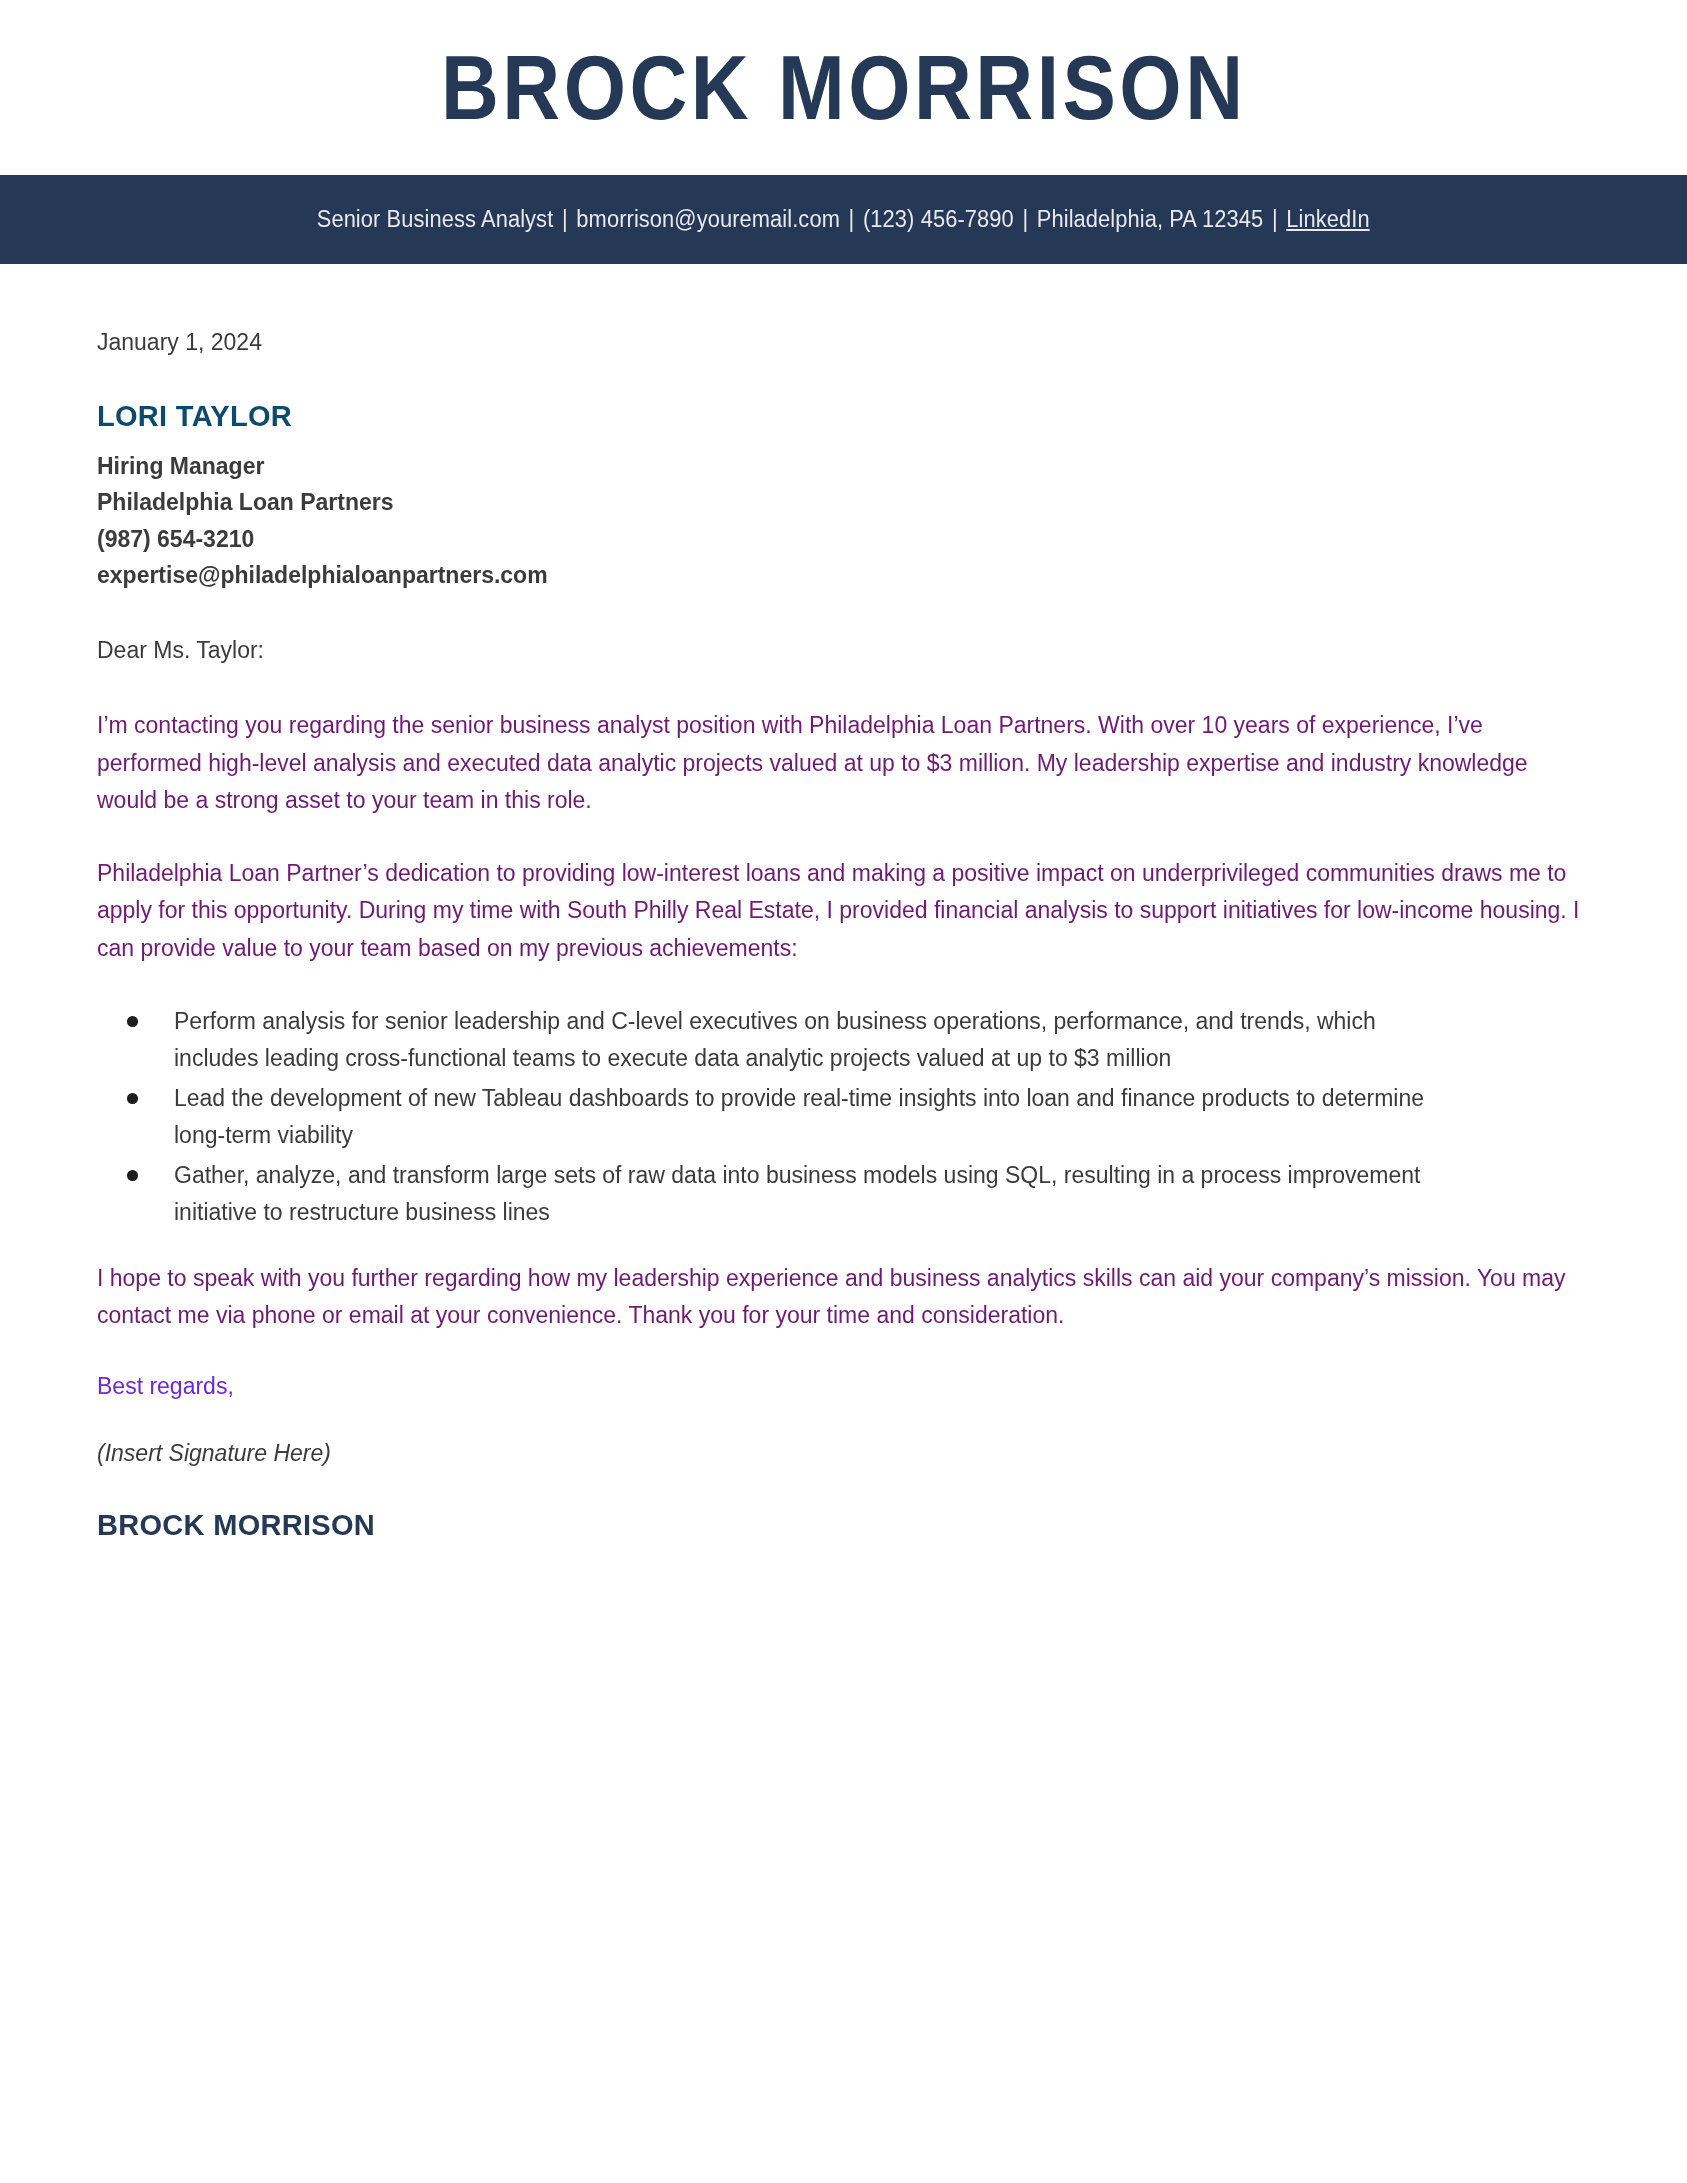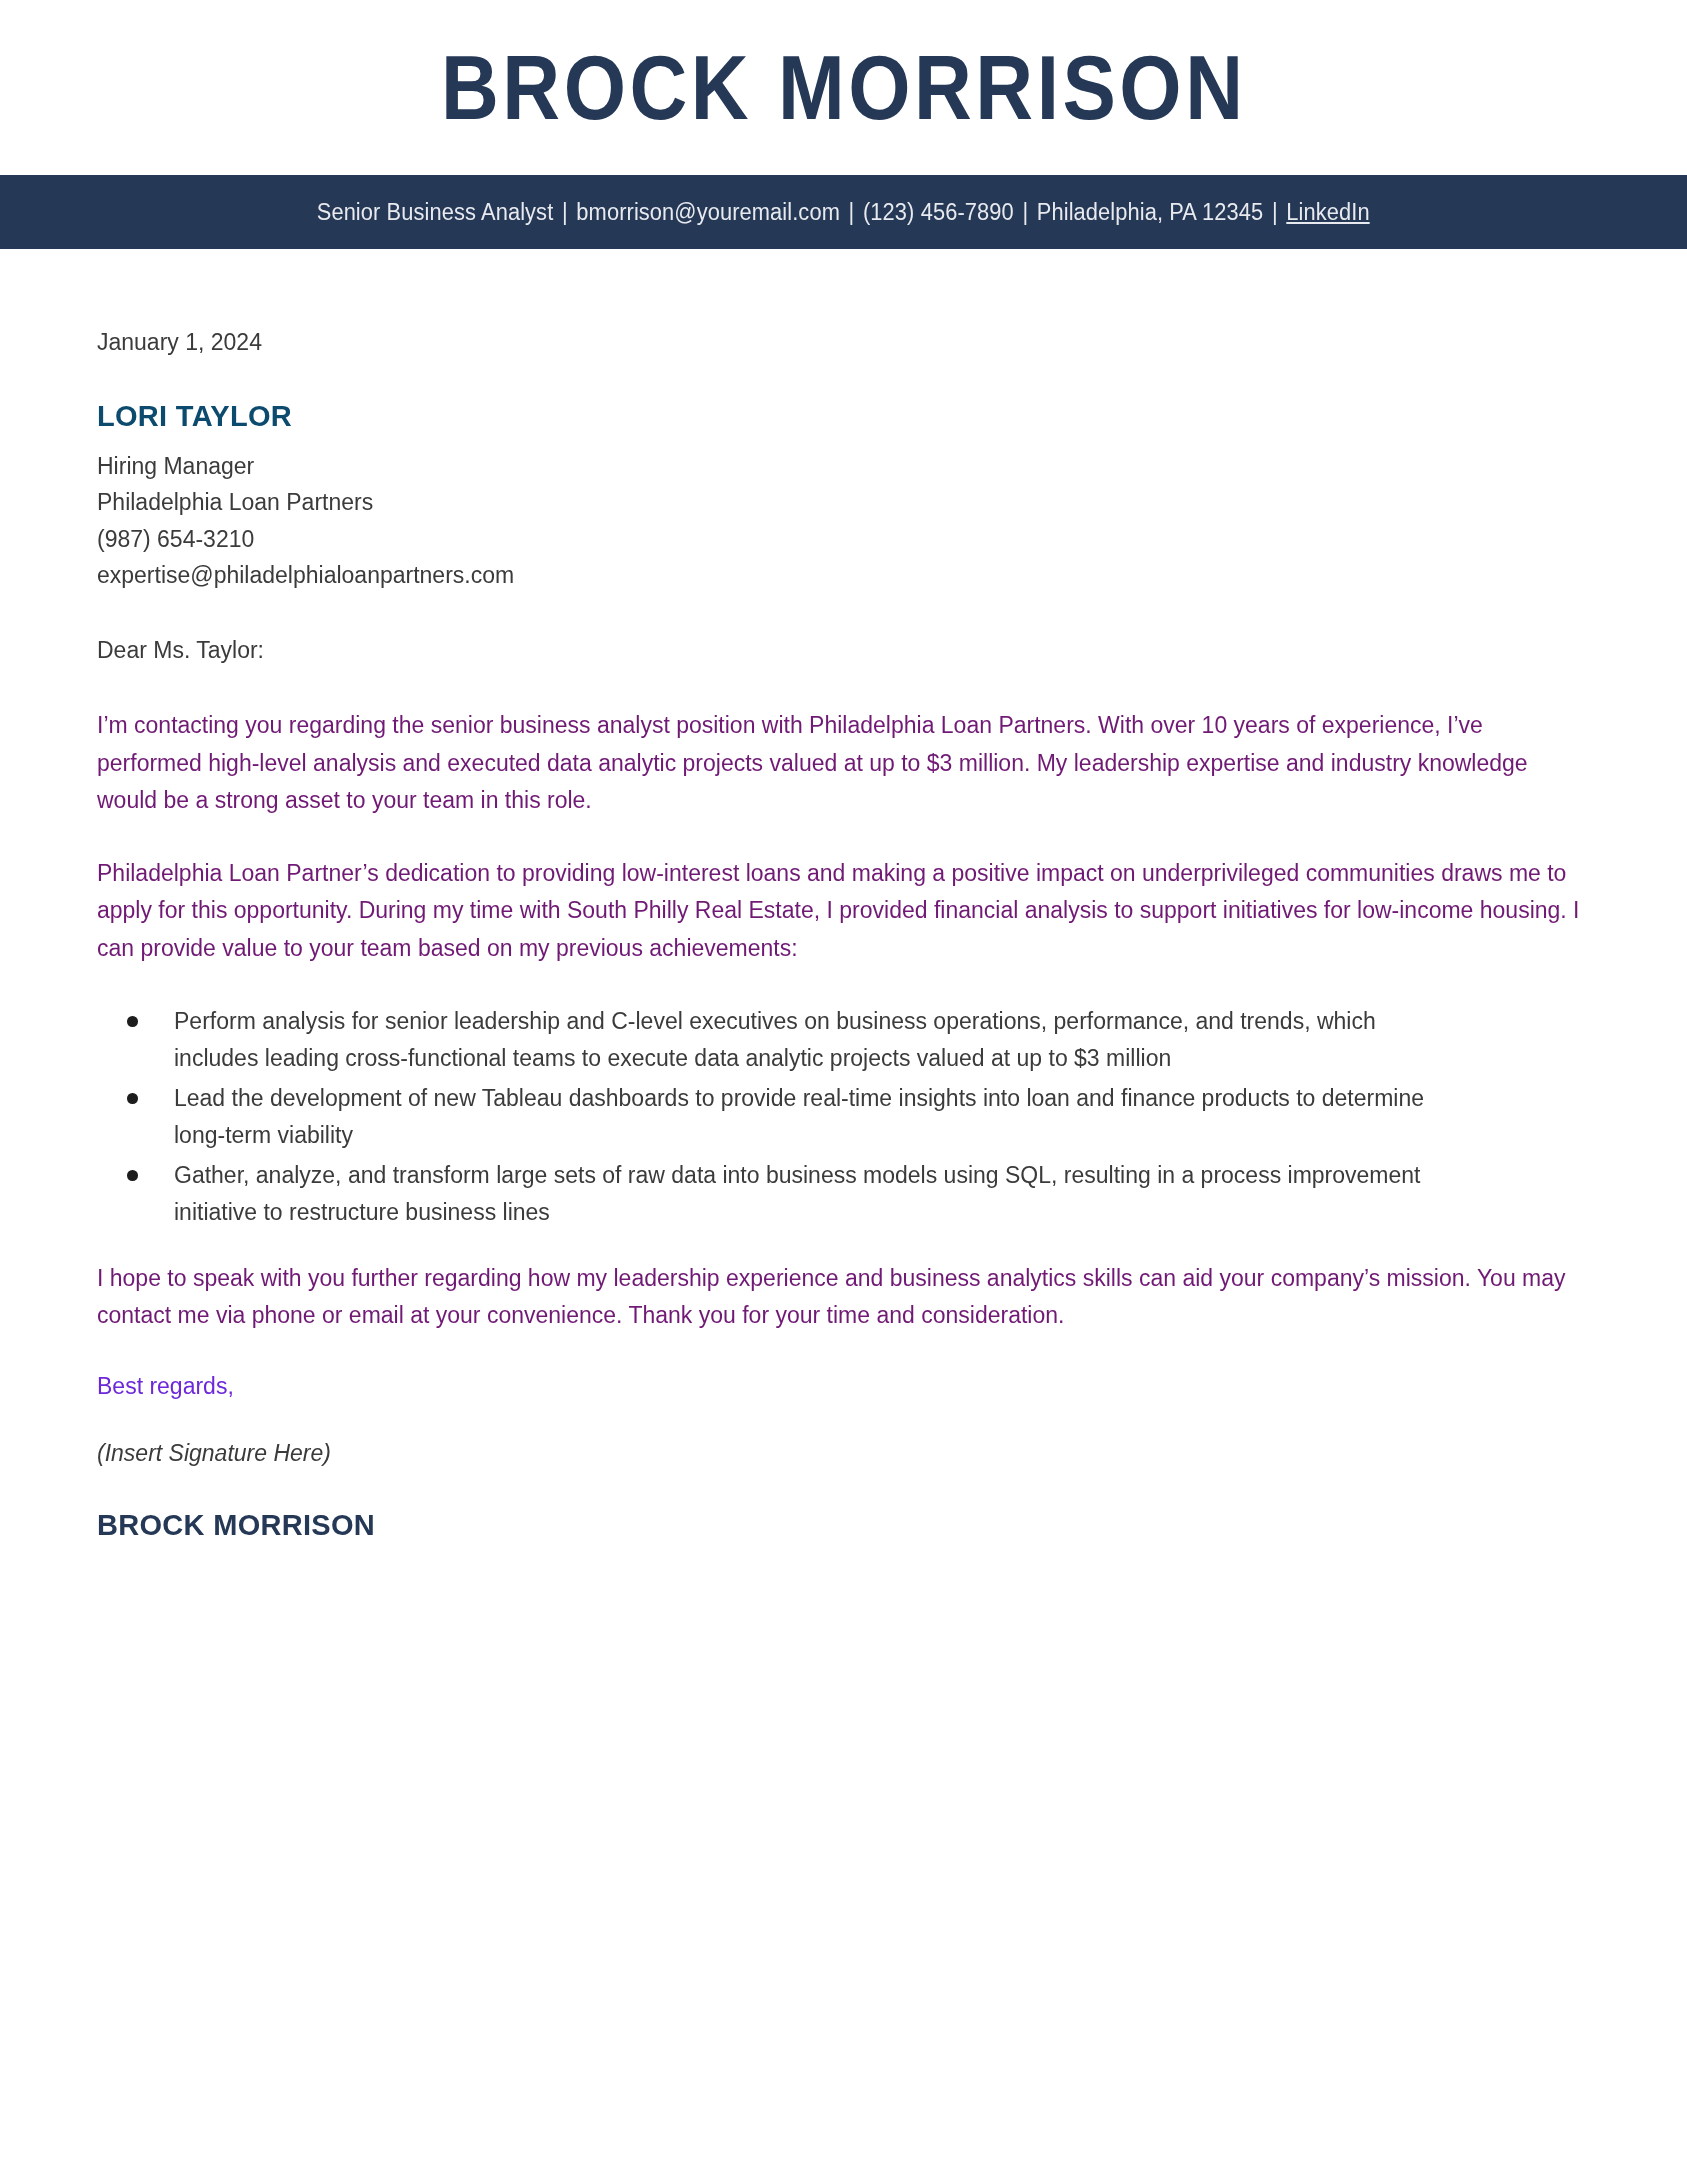--- a/index.html
+++ b/index.html
@@ -44,21 +44,21 @@
     white-space: nowrap;
     transform: scaleX(0.88);
     transform-origin: center center;
   }
 
   .contact-band {
     position: absolute;
     top: 175px;
     left: 0;
     width: 1687px;
-    height: 74px;
+    height: 89px;
     background: #253856;
     display: flex;
     align-items: center;
     justify-content: center;
   }
   .contact-line {
     color: #e8eaef;
     font-size: 23px;
     font-weight: normal;
     letter-spacing: 0.1px;
@@ -93,20 +93,21 @@
 
   .recipient-name {
     font-size: 29px;
     font-weight: bold;
     color: #0c4a6e;
     letter-spacing: 0.3px;
     margin: 0 0 17px 0;
   }
   .recipient-block {
     margin: 0 0 46px 0;
+    font-weight: bold;
   }
   .recipient-block .rline {
     font-size: 23px;
     color: #3b3b3b;
     line-height: 1.58;
     white-space: nowrap;
   }
 
   .salutation {
     font-size: 23px;

